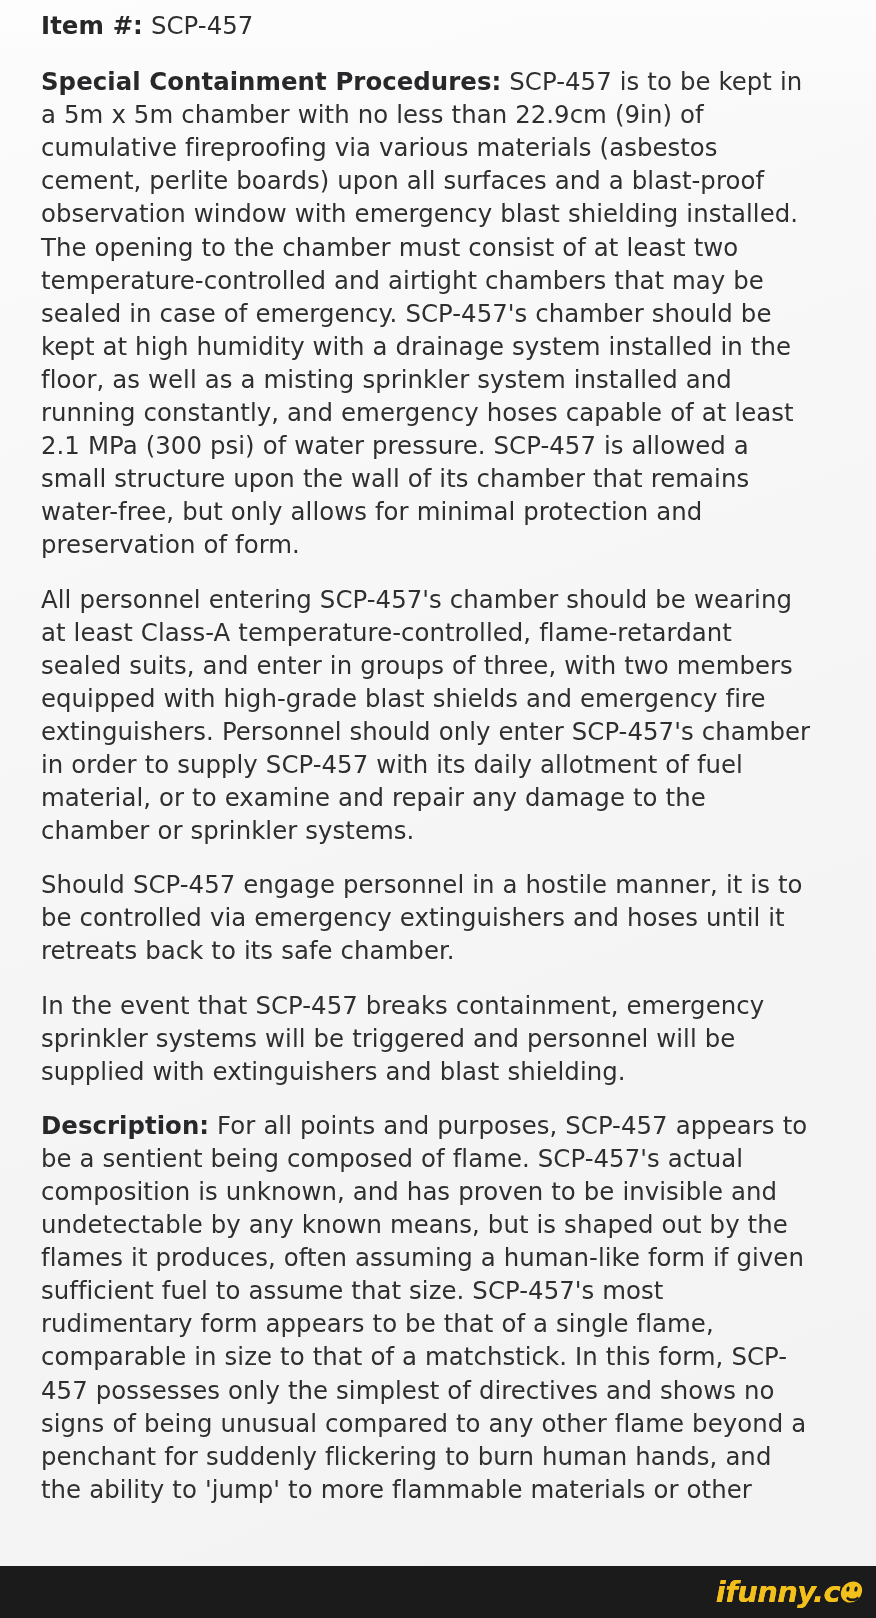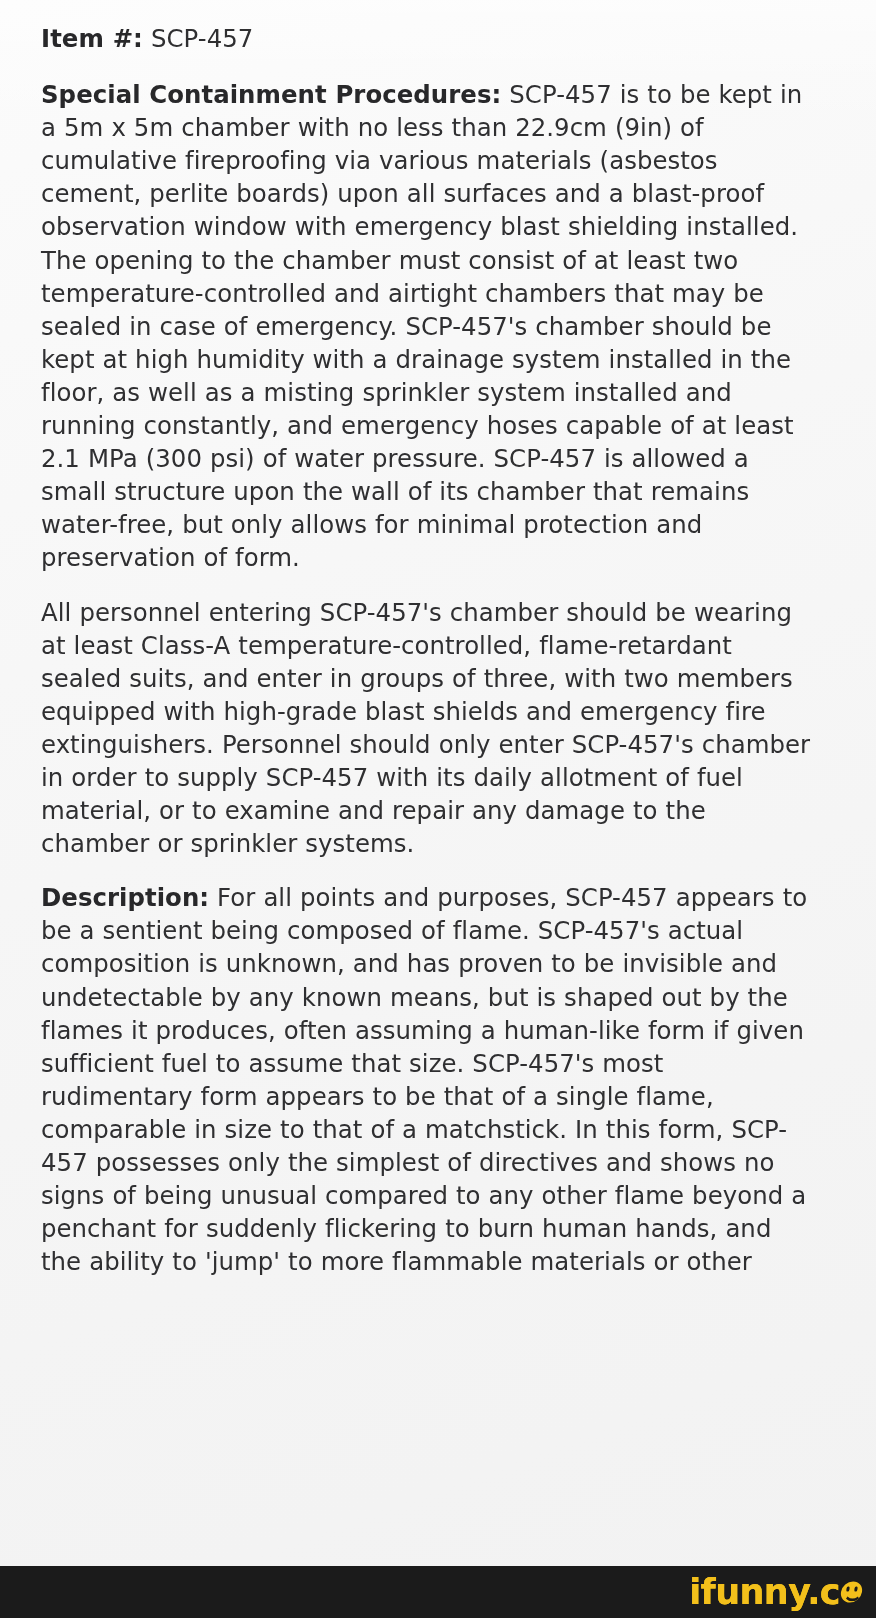--- a/index.html
+++ b/index.html
@@ -30,21 +30,21 @@
     width: 770px;
     padding-top: 6px;
     box-sizing: border-box;
   }
 
   .para {
     color: #2f2f31;
     font-size: 24.4px;
     line-height: 33.1px;
     letter-spacing: 0.05px;
-    margin: 16px 0 21px 0;
+    margin: 3px 0 21px 0;
     text-align: left;
     word-spacing: 0.2px;
   }
 
   .lead {
     font-weight: bold;
     color: #28282a;
   }
 
   #meta-item {
@@ -66,21 +66,22 @@
 
   #watermark {
     position: absolute;
     right: 14px;
     top: 50%;
     transform: translateY(-50%);
     display: flex;
     align-items: center;
     font-family: "DejaVu Sans", sans-serif;
     font-weight: bold;
-    font-size: 35px;
+    font-style: italic;
+    font-size: 29px;
     color: #f5c518;
     letter-spacing: -0.6px;
     line-height: 1;
     white-space: nowrap;
   }
 
   #watermark .wm-text {
     color: #f3c01b;
     text-shadow: 0 0 0 #f3c01b;
   }
@@ -143,21 +144,27 @@
 
 
     <p class="para">
       <span class="lead">Special Containment Procedures:</span><span> SCP-457 is to be kept in a 5m x 5m chamber with no less than 22.9cm (9in) of cumulative fireproofing via various materials (asbestos cement, perlite boards) upon all surfaces and a blast-proof observation window with emergency blast shielding installed. The opening to the chamber must consist of at least two temperature-controlled and airtight chambers that may be sealed in case of emergency. SCP-457's chamber should be kept at high humidity with a drainage system installed in the floor, as well as a misting sprinkler system installed and running constantly, and emergency hoses capable of at least 2.1 MPa (300 psi) of water pressure. SCP-457 is allowed a small structure upon the wall of its chamber that remains water-free, but only allows for minimal protection and preservation of form.</span>
     </p>
 
     <p class="para">
       <span class="lead"></span><span>All personnel entering SCP-457's chamber should be wearing at least Class-A temperature-controlled, flame-retardant sealed suits, and enter in groups of three, with two members equipped with high-grade blast shields and emergency fire extinguishers. Personnel should only enter SCP-457's chamber in order to supply SCP-457 with its daily allotment of fuel material, or to examine and repair any damage to the chamber or sprinkler systems.</span>
     </p>
 
+    <p class="para">
+      <span class="lead"></span><span>Should SCP-457 engage personnel in a hostile manner, it is to be controlled via emergency extinguishers and hoses until it retreats back to its safe chamber.</span>
+    </p>
 
+    <p class="para">
+      <span class="lead"></span><span>In the event that SCP-457 breaks containment, emergency sprinkler systems will be triggered and personnel will be supplied with extinguishers and blast shielding.</span>
+    </p>
 
     <p class="para">
       <span class="lead">Description:</span><span> For all points and purposes, SCP-457 appears to be a sentient being composed of flame. SCP-457's actual composition is unknown, and has proven to be invisible and undetectable by any known means, but is shaped out by the flames it produces, often assuming a human-like form if given sufficient fuel to assume that size. SCP-457's most rudimentary form appears to be that of a single flame, comparable in size to that of a matchstick. In this form, SCP-457 possesses only the simplest of directives and shows no signs of being unusual compared to any other flame beyond a penchant for suddenly flickering to burn human hands, and the ability to 'jump' to more flammable materials or other</span>
     </p>
 
   </div>
 
   <div id="footer-bar">
     <div id="watermark">
       <span class="wm-text">ifunny.c</span>

